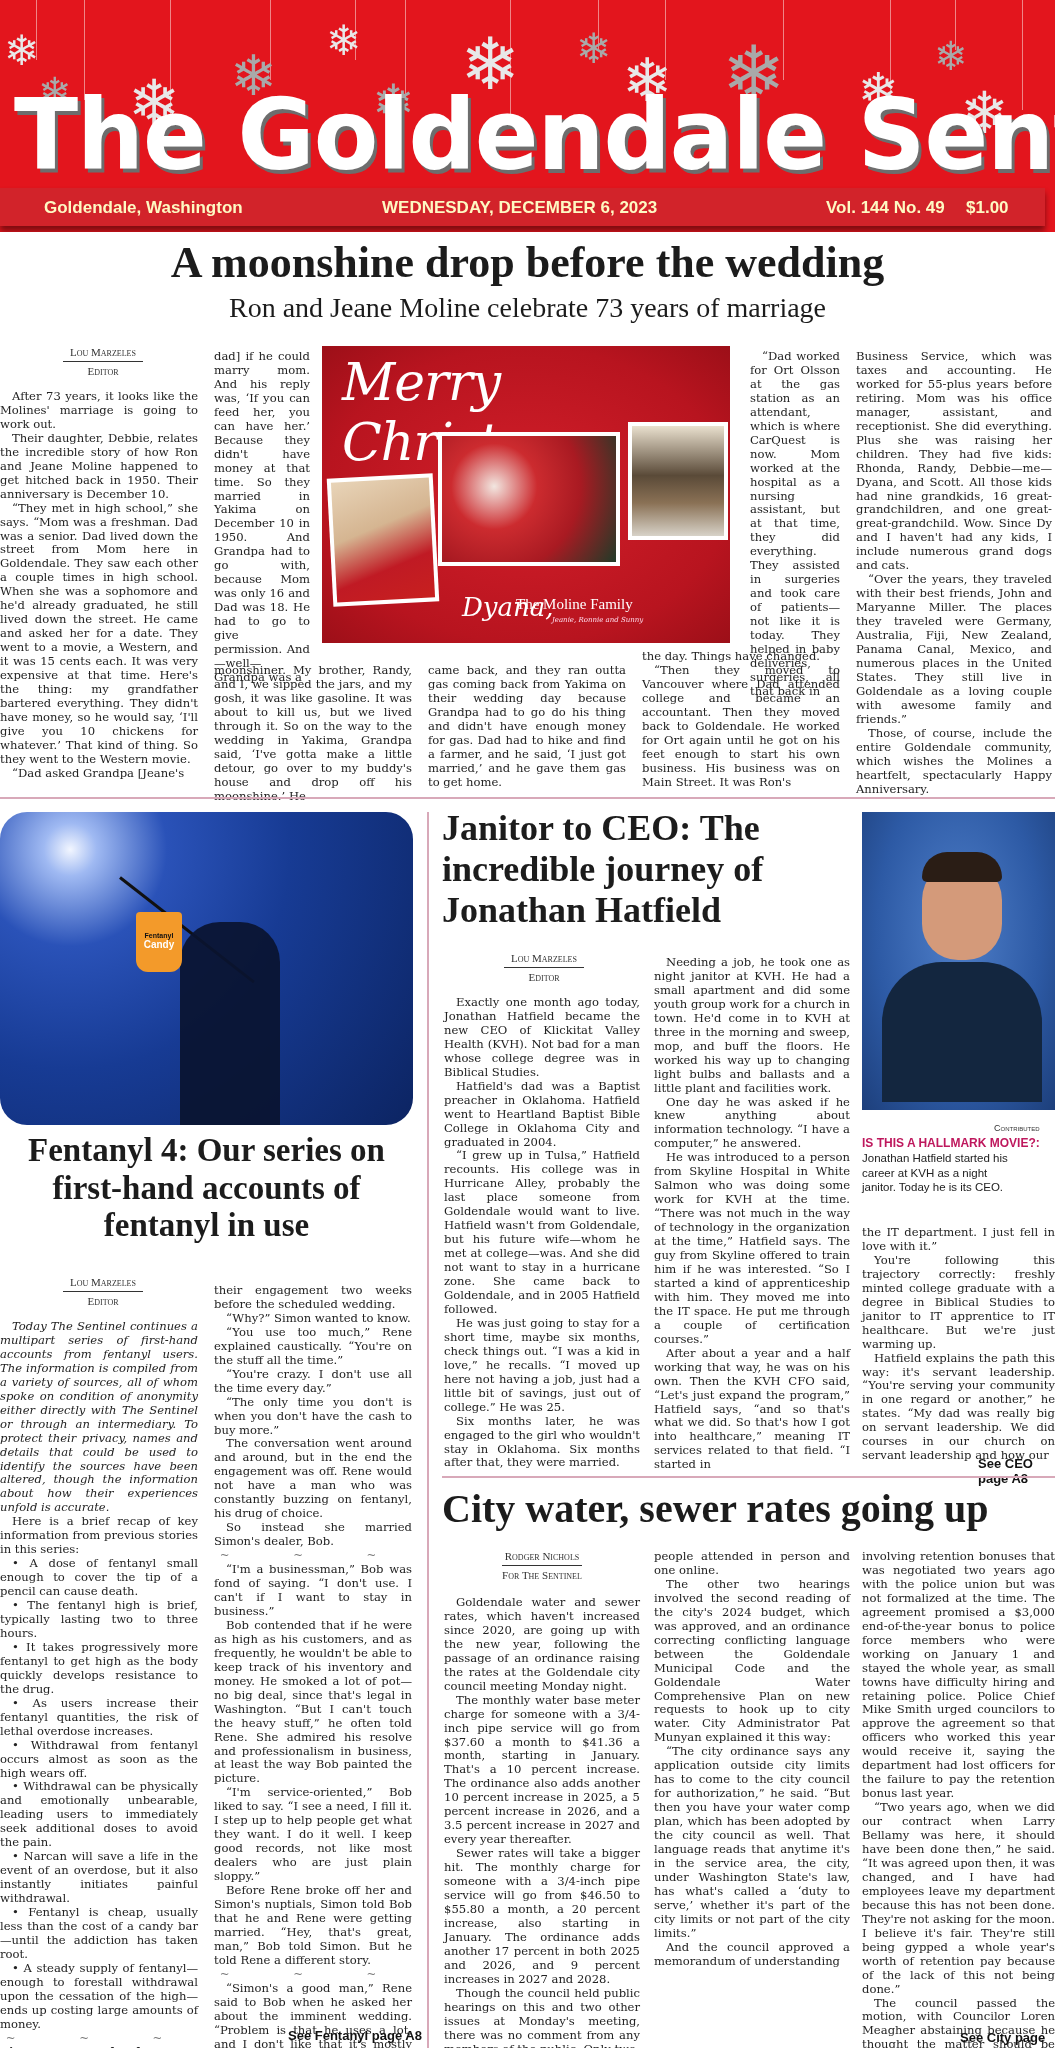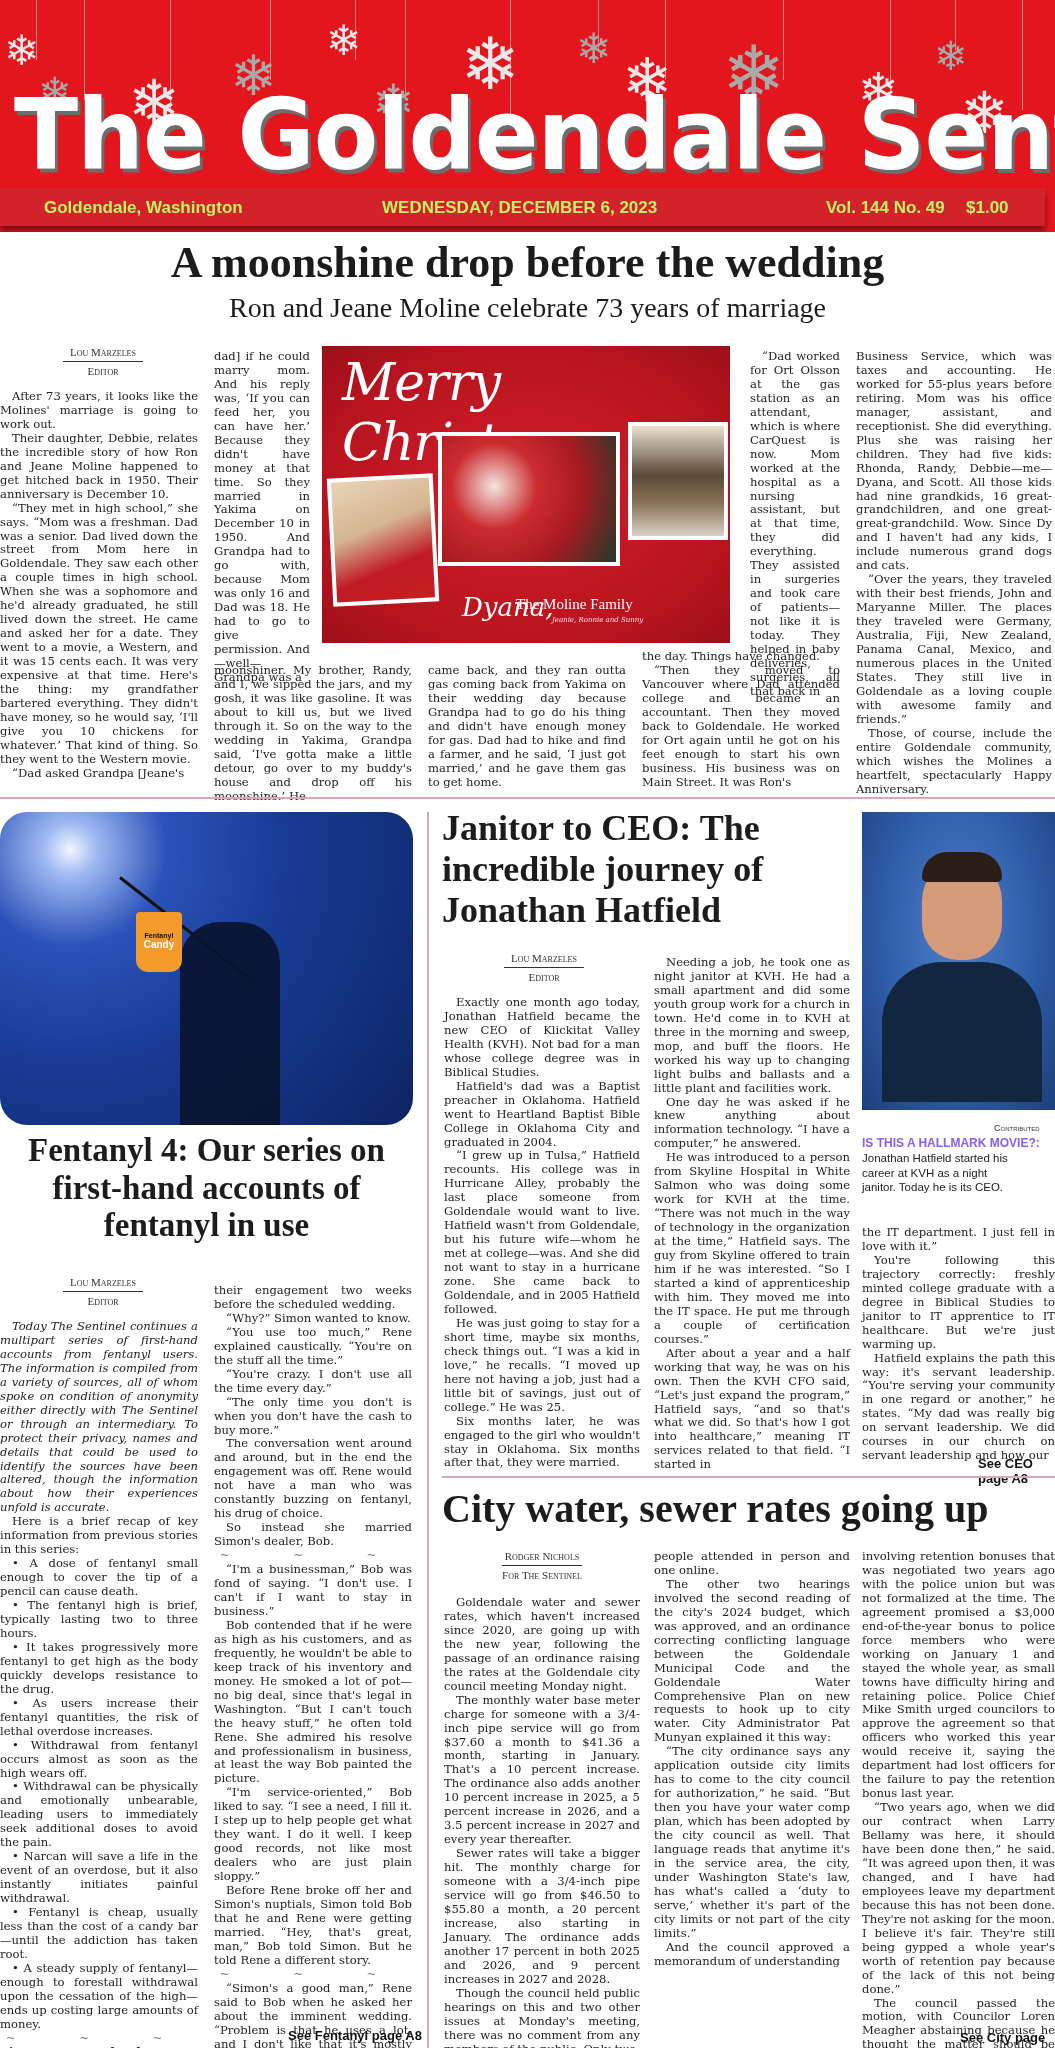--- a/index.html
+++ b/index.html
@@ -5,21 +5,21 @@
   * { box-sizing: border-box; margin: 0; padding: 0; }
   html, body { width: 1055px; height: 2048px; background: #fff; overflow: hidden; }
   body { font-family: "DejaVu Serif", serif; color: #1a1a1a; position: relative; }
 
   
   .masthead { position: absolute; left: 0; top: 0; width: 1055px; height: 232px; background: #e3151d; overflow: hidden; }
   .flake { position: absolute; color: #e8e8e8; font-family: "DejaVu Sans", sans-serif; line-height: 1; }
   .flake.g { color: #a9a9a9; }
   .string { position: absolute; top: 0; width: 1px; background: #f4b5b5; opacity: .7; }
   .title { position: absolute; left: 14px; top: 88px; width: 1030px; font-family: "DejaVu Sans", sans-serif; font-weight: bold; font-size: 94px; letter-spacing: -1px; color: #fff; text-shadow: 3px 4px 0 #6d6d6d; white-space: nowrap; line-height: 1; transform: scaleY(1.05); }
-  .infobar { position: absolute; left: 0; top: 188px; width: 1045px; height: 38px; background: #d2232a; box-shadow: 0 5px 6px rgba(0,0,0,.45); color: #bef264; font-family: "Liberation Sans", sans-serif; font-weight: bold; font-size: 17px; }
+  .infobar { position: absolute; left: 0; top: 188px; width: 1045px; height: 38px; background: #d2232a; box-shadow: 0 5px 6px rgba(0,0,0,.45); color: #fef9c3; font-family: "Liberation Sans", sans-serif; font-weight: bold; font-size: 17px; }
   .infobar span { position: absolute; top: 10px; }
 
   
   .abs { position: absolute; }
   .headline { font-family: "Liberation Serif", serif; color: #1c1c1c; line-height: 1.05; }
   .byline { position: absolute; text-align: center; font-family: "Liberation Serif", serif; font-size: 11px; font-variant: small-caps; color: #333; }
   .byline .name { display: block; padding-bottom: 3px; }
   .byline .rule { display: block; width: 80px; margin: 0 auto 3px; border-top: 1px solid #333; }
   .col { position: absolute; font-family: "DejaVu Serif", serif; font-size: 11.6px; line-height: 13.95px; text-align: justify; hyphens: auto; color: #222; }
   .col p { text-indent: 12px; }
@@ -44,21 +44,21 @@
   .reaper .figure { position: absolute; left: 180px; top: 110px; width: 100px; height: 220px; background: #0a1430; border-radius: 40px 40px 8px 8px; opacity: .92; }
   .reaper .scythe { position: absolute; left: 120px; top: 64px; width: 170px; height: 3px; background: #111; transform: rotate(38deg); transform-origin: left center; }
   .reaper .bag { position: absolute; left: 136px; top: 100px; width: 46px; height: 60px; background: #f39a2a; border-radius: 4px 4px 12px 12px; font-family: "Liberation Sans", sans-serif; font-weight: bold; color: #fff; text-align: center; font-size: 10px; padding-top: 26px; }
   .reaper .bag b { display: block; color: #111; font-size: 7px; margin-top: -6px; }
   .portrait { background: radial-gradient(ellipse at 50% 40%, #4f7fc9 0%, #2d5aa5 60%, #1d3f7b 100%); }
   .portrait .head { position: absolute; left: 60px; top: 48px; width: 80px; height: 100px; background: #d49a7a; border-radius: 40px 40px 36px 36px; }
   .portrait .hair { position: absolute; left: 60px; top: 40px; width: 80px; height: 30px; background: #2a1d15; border-radius: 40px 40px 8px 8px; }
   .portrait .body { position: absolute; left: 20px; top: 150px; width: 160px; height: 140px; background: #13263f; border-radius: 60px 60px 0 0; }
 
   .caption-credit { position: absolute; font-family: "Liberation Sans", sans-serif; font-variant: small-caps; font-size: 9px; color: #333; }
-  .caption-title { position: absolute; font-family: "Liberation Sans", sans-serif; font-weight: bold; font-size: 12px; color: #8b5cf6; }
+  .caption-title { position: absolute; font-family: "Liberation Sans", sans-serif; font-weight: bold; font-size: 12px; color: #be185d; }
   .caption-body { position: absolute; font-family: "Liberation Sans", sans-serif; font-size: 11.5px; line-height: 14.5px; color: #222; }
 </style>
 </head>
 <body>
 
 <header class="masthead">
   <div class="string" style="left:36px;height:60px"></div>
   <div class="string" style="left:84px;height:100px"></div>
   <div class="string" style="left:170px;height:120px"></div>
   <div class="string" style="left:270px;height:80px"></div>

